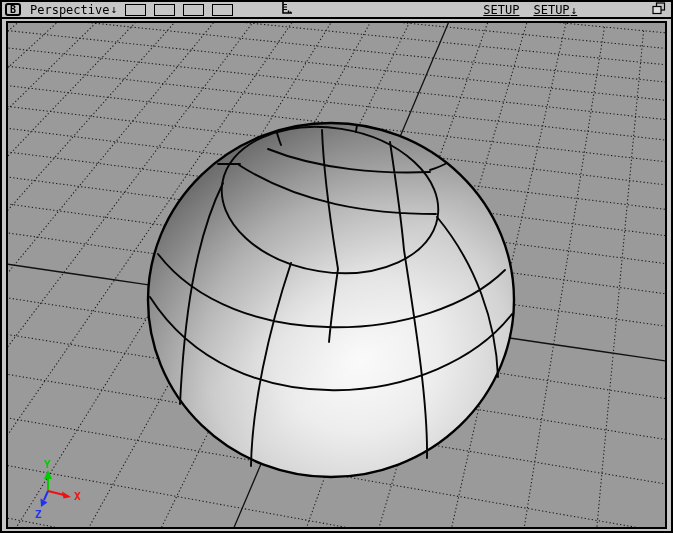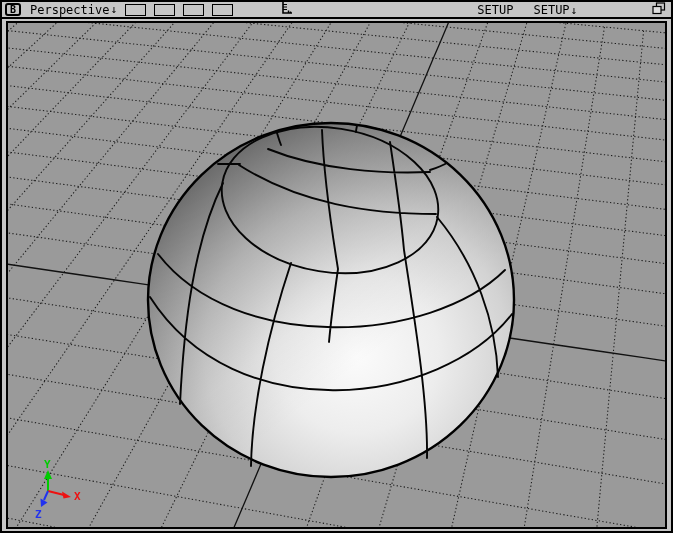--- a/index.html
+++ b/index.html
@@ -18,21 +18,21 @@
     font-size:10px;font-weight:bold;line-height:1;background:#c6c6c6;
   }
   .tb-view{margin-left:9px;display:flex;align-items:flex-start;}
   .tb-arrow{font-size:11px;margin-left:1px;}
   .preset-box{
     box-sizing:border-box;width:21px;height:12px;border:1px solid #000;background:#c6c6c6;
     margin-left:8px;
   }
   .preset-box:first-of-type{margin-left:7px;}
   .tb-right{margin-left:auto;display:flex;align-items:center;}
-  .tb-menu{margin-left:20px;}
+  .tb-menu{margin-left:14px;text-decoration:underline;}
   .tb-icon{display:inline-block;margin-left:4px;}
   #win-icon{margin-left:17px;margin-right:5px;}
   #frame{
     position:absolute;left:0;right:0;top:19px;bottom:0;background:#c6c6c6;
   }
   #viewport{
     position:absolute;left:4px;right:4px;top:0px;bottom:2px;
     border:2px solid #000;background:#9a9a9a;overflow:hidden;
   }
   #scene{position:absolute;left:-8px;top:-21px;width:673px;height:533px;}

